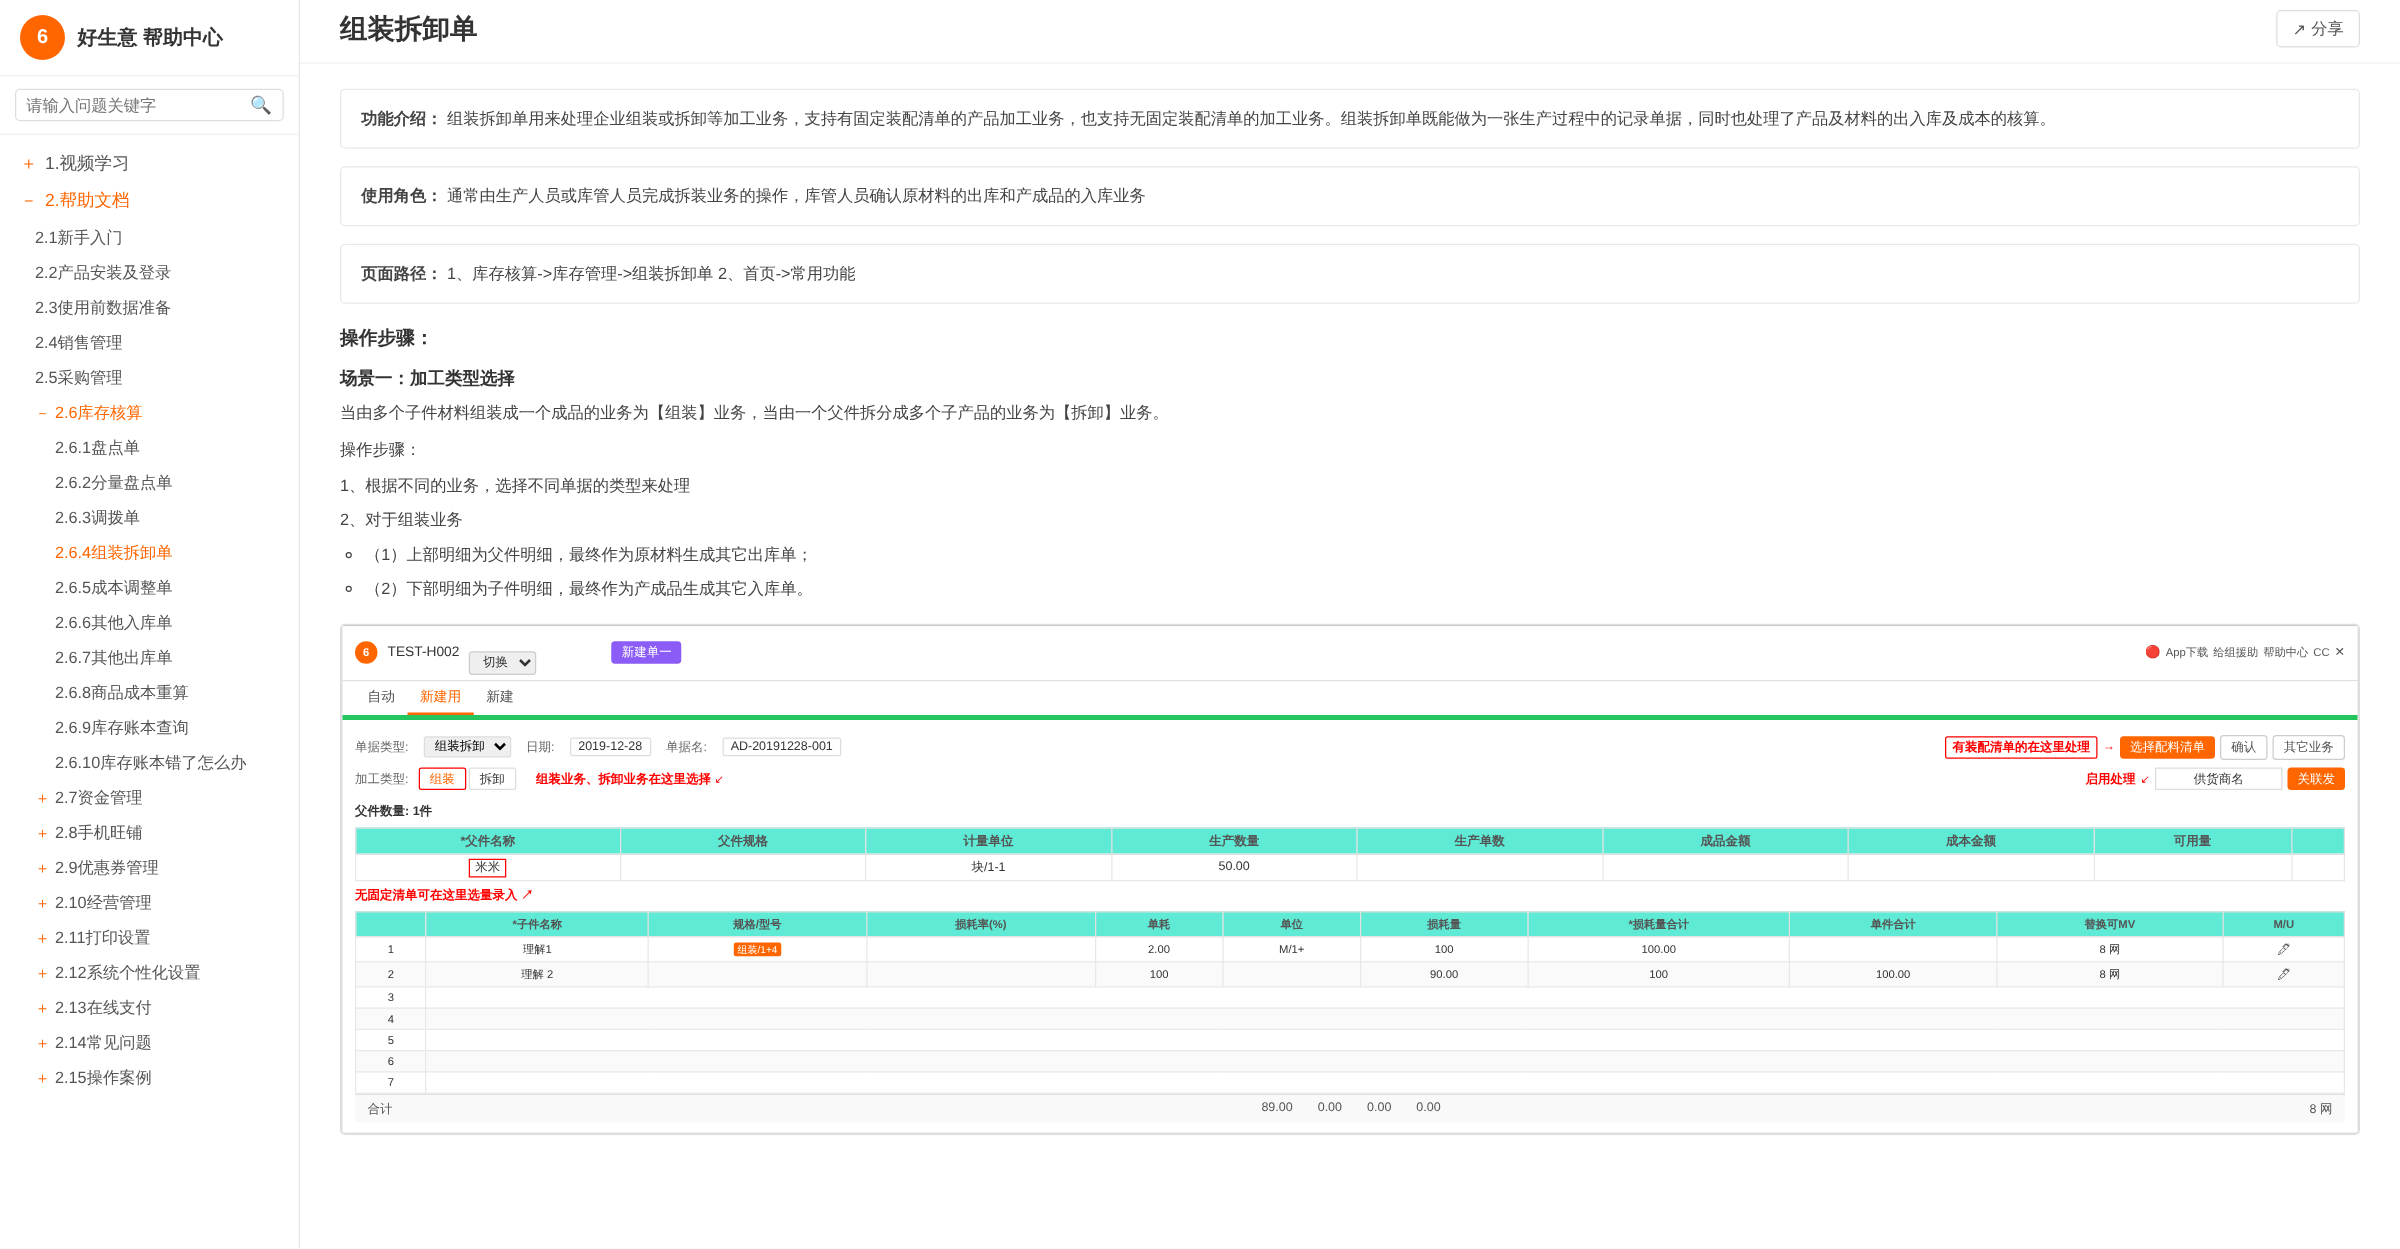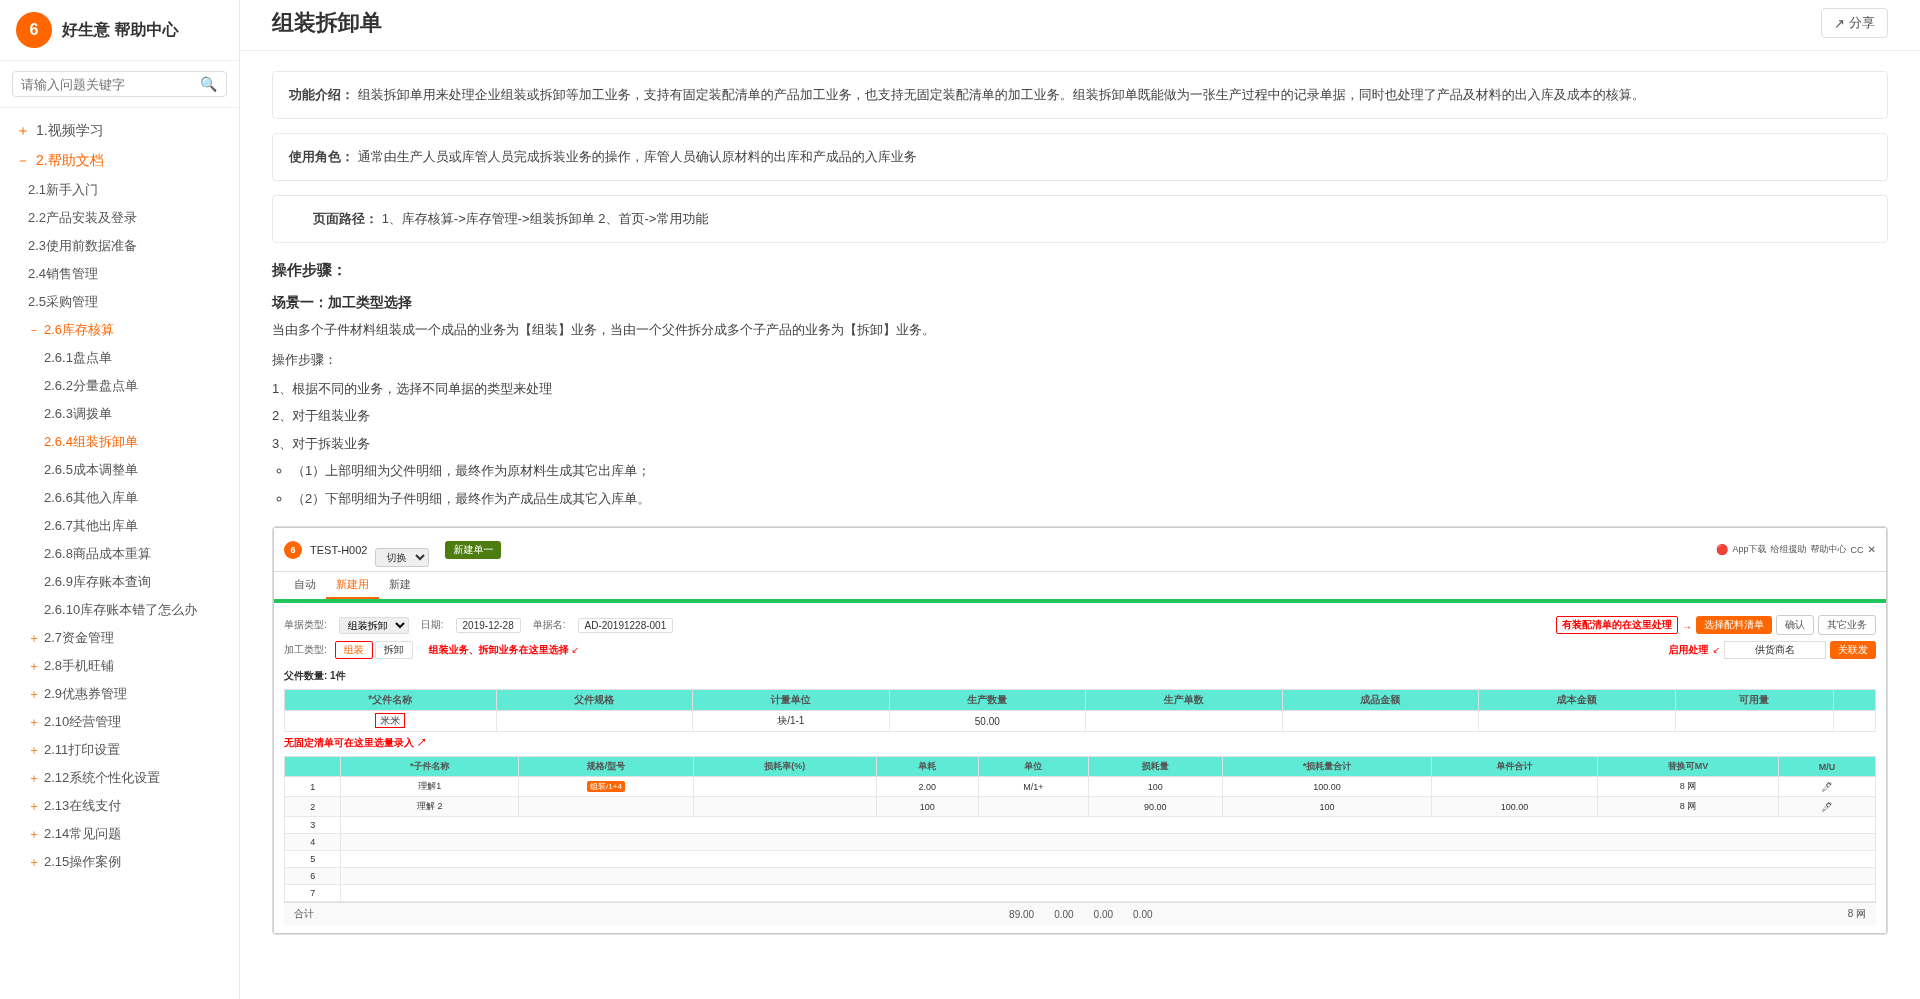--- a/index.html
+++ b/index.html
@@ -150,21 +150,21 @@
     .mock-titlebar {
       background: #fff;
       border-bottom: 1px solid #e0e0e0;
       display: flex; align-items: center;
       padding: 4px 10px; gap: 8px; font-size: 11px;
     }
     .mock-logo { width: 18px; height: 18px; background: #f60; border-radius: 50%; display:flex; align-items:center; justify-content:center; color:#fff; font-size:9px; font-weight:bold; }
     .mock-title-text { font-size: 11px; color: #333; }
     .mock-select { border: 1px solid #ccc; border-radius:3px; padding: 2px 6px; font-size:10px; color:#333;margin-top:16px; }
     .mock-toolbar { display:flex; align-items:center; gap:4px; margin-left: auto; font-size:10px; color:#555; }
-    .mock-btn-orange { background: #4d7c0f; color: #fff; border:none; border-radius:3px; padding:2px 8px; font-size:10px; cursor:pointer; }
+    .mock-btn-orange { background: #8b5cf6; color: #fff; border:none; border-radius:3px; padding:2px 8px; font-size:10px; cursor:pointer;margin-left:44px; }
     .mock-btn-gray { background: #fff; color: #555; border:1px solid #ccc; border-radius:3px; padding:2px 8px; font-size:10px; cursor:pointer; }
 
     .mock-tabbar {
       background: #fff;
       border-bottom: 4px solid #22c55e;
       display: flex; align-items: center;
       padding: 0 10px; font-size: 11px;
     }
     .mock-tab { padding: 5px 10px; cursor: pointer; color: #555; border-bottom: 2px solid transparent; }
     .mock-tab.active { color: #f60; border-bottom-color: #f60; }
@@ -311,36 +311,35 @@
       <span style="font-weight:bold;">功能介绍：</span>
       <span>组装拆卸单用来处理企业组装或拆卸等加工业务，支持有固定装配清单的产品加工业务，也支持无固定装配清单的加工业务。组装拆卸单既能做为一张生产过程中的记录单据，同时也处理了产品及材料的出入库及成本的核算。</span>
     </div>
 
     <div class="info-block">
       <span style="font-weight:bold;">使用角色：</span>
       <span>通常由生产人员或库管人员完成拆装业务的操作，库管人员确认原材料的出库和产成品的入库业务</span>
     </div>
 
     <div class="info-block">
-      <span style="font-weight:bold;margin-left:24px;">页面路径：</span>
+      <span style="font-weight:bold;">页面路径：</span>
       <span>1、库存核算-&gt;库存管理-&gt;组装拆卸单 2、首页-&gt;常用功能</span>
     </div>
 
     <div class="section-title">操作步骤：</div>
 
     <div class="scenario-title">场景一：加工类型选择</div>
     <p class="content-text">
       <span>当由多个子件材料组装成一个成品的业务为【组装】业务，当由一个父件拆分成多个子产品的业务为【拆卸】业务。</span>
     </p>
     <p class="content-text">操作步骤：</p>
 
     <ul class="step-list">
       <li>1、根据不同的业务，选择不同单据的类型来处理</li>
       <li>2、对于组装业务</li>
-      <li>3、对于拆装业务</li>
       <ul class="sub-list">
         <li>（1）上部明细为父件明细，最终作为原材料生成其它出库单；</li>
         <li>（2）下部明细为子件明细，最终作为产成品生成其它入库单。</li>
       </ul>
     </ul>
 
     <div class="screenshot-container">
       <div class="mock-app">
 
         <div class="mock-titlebar">

